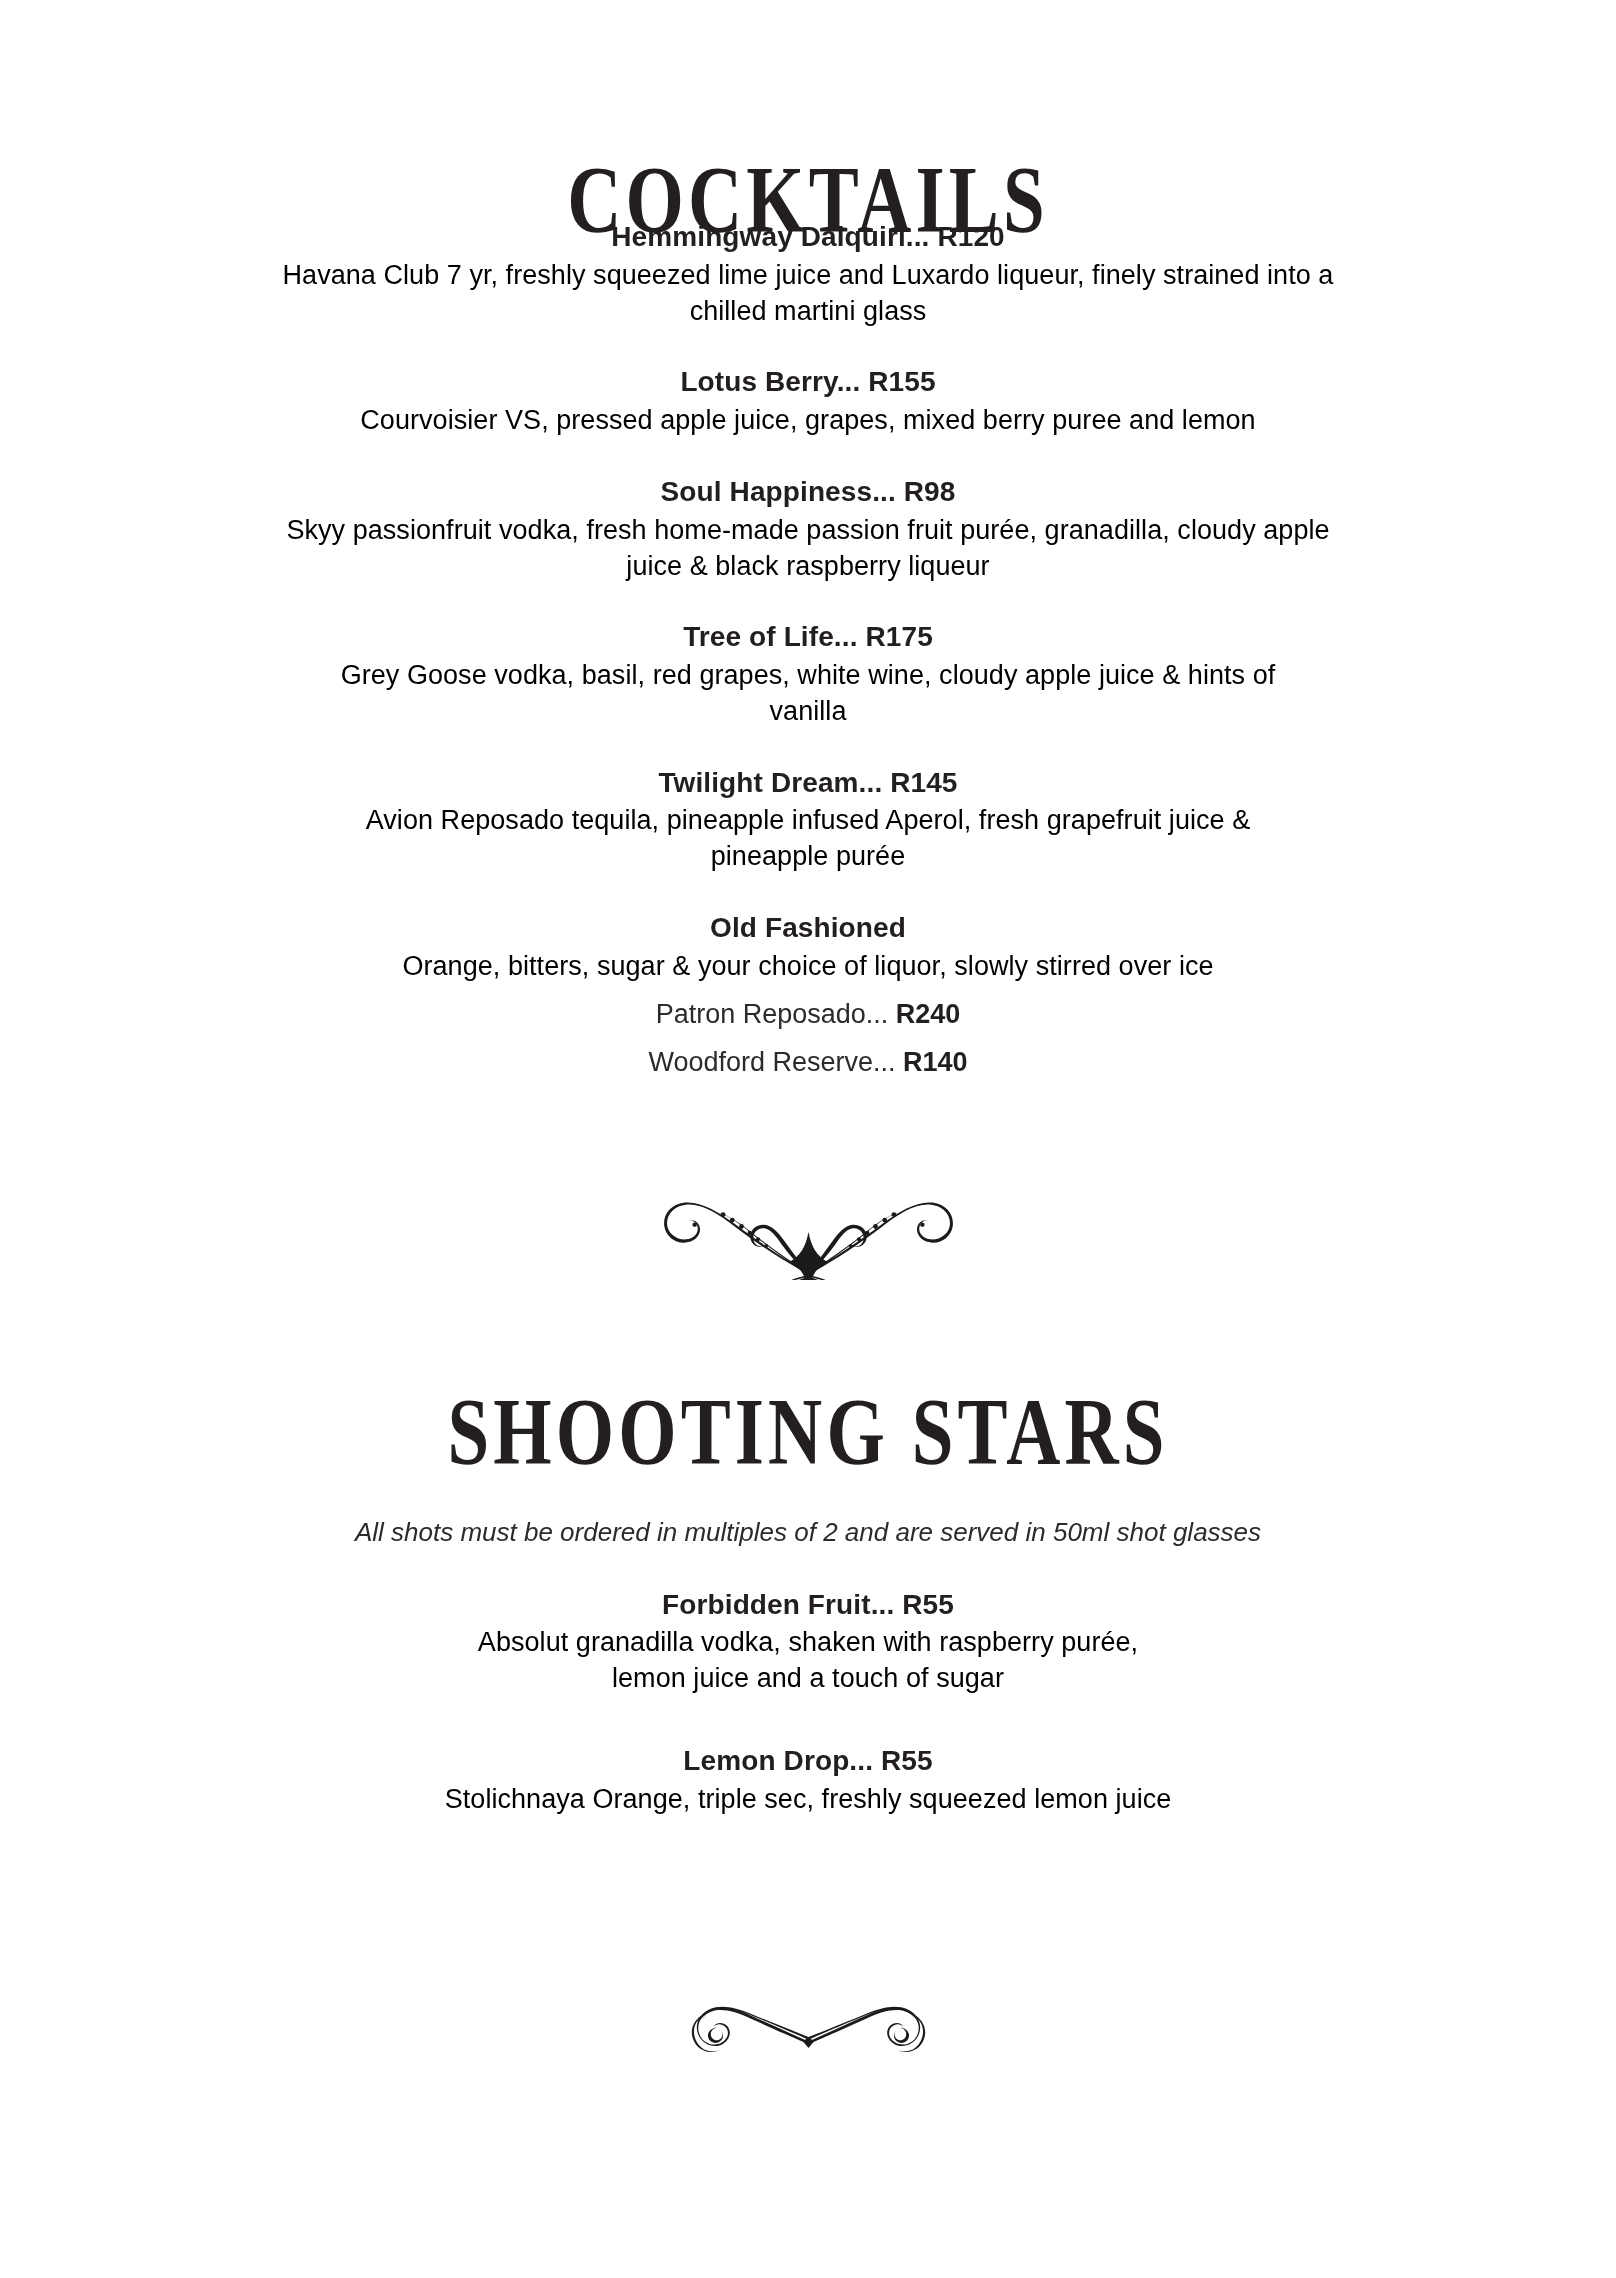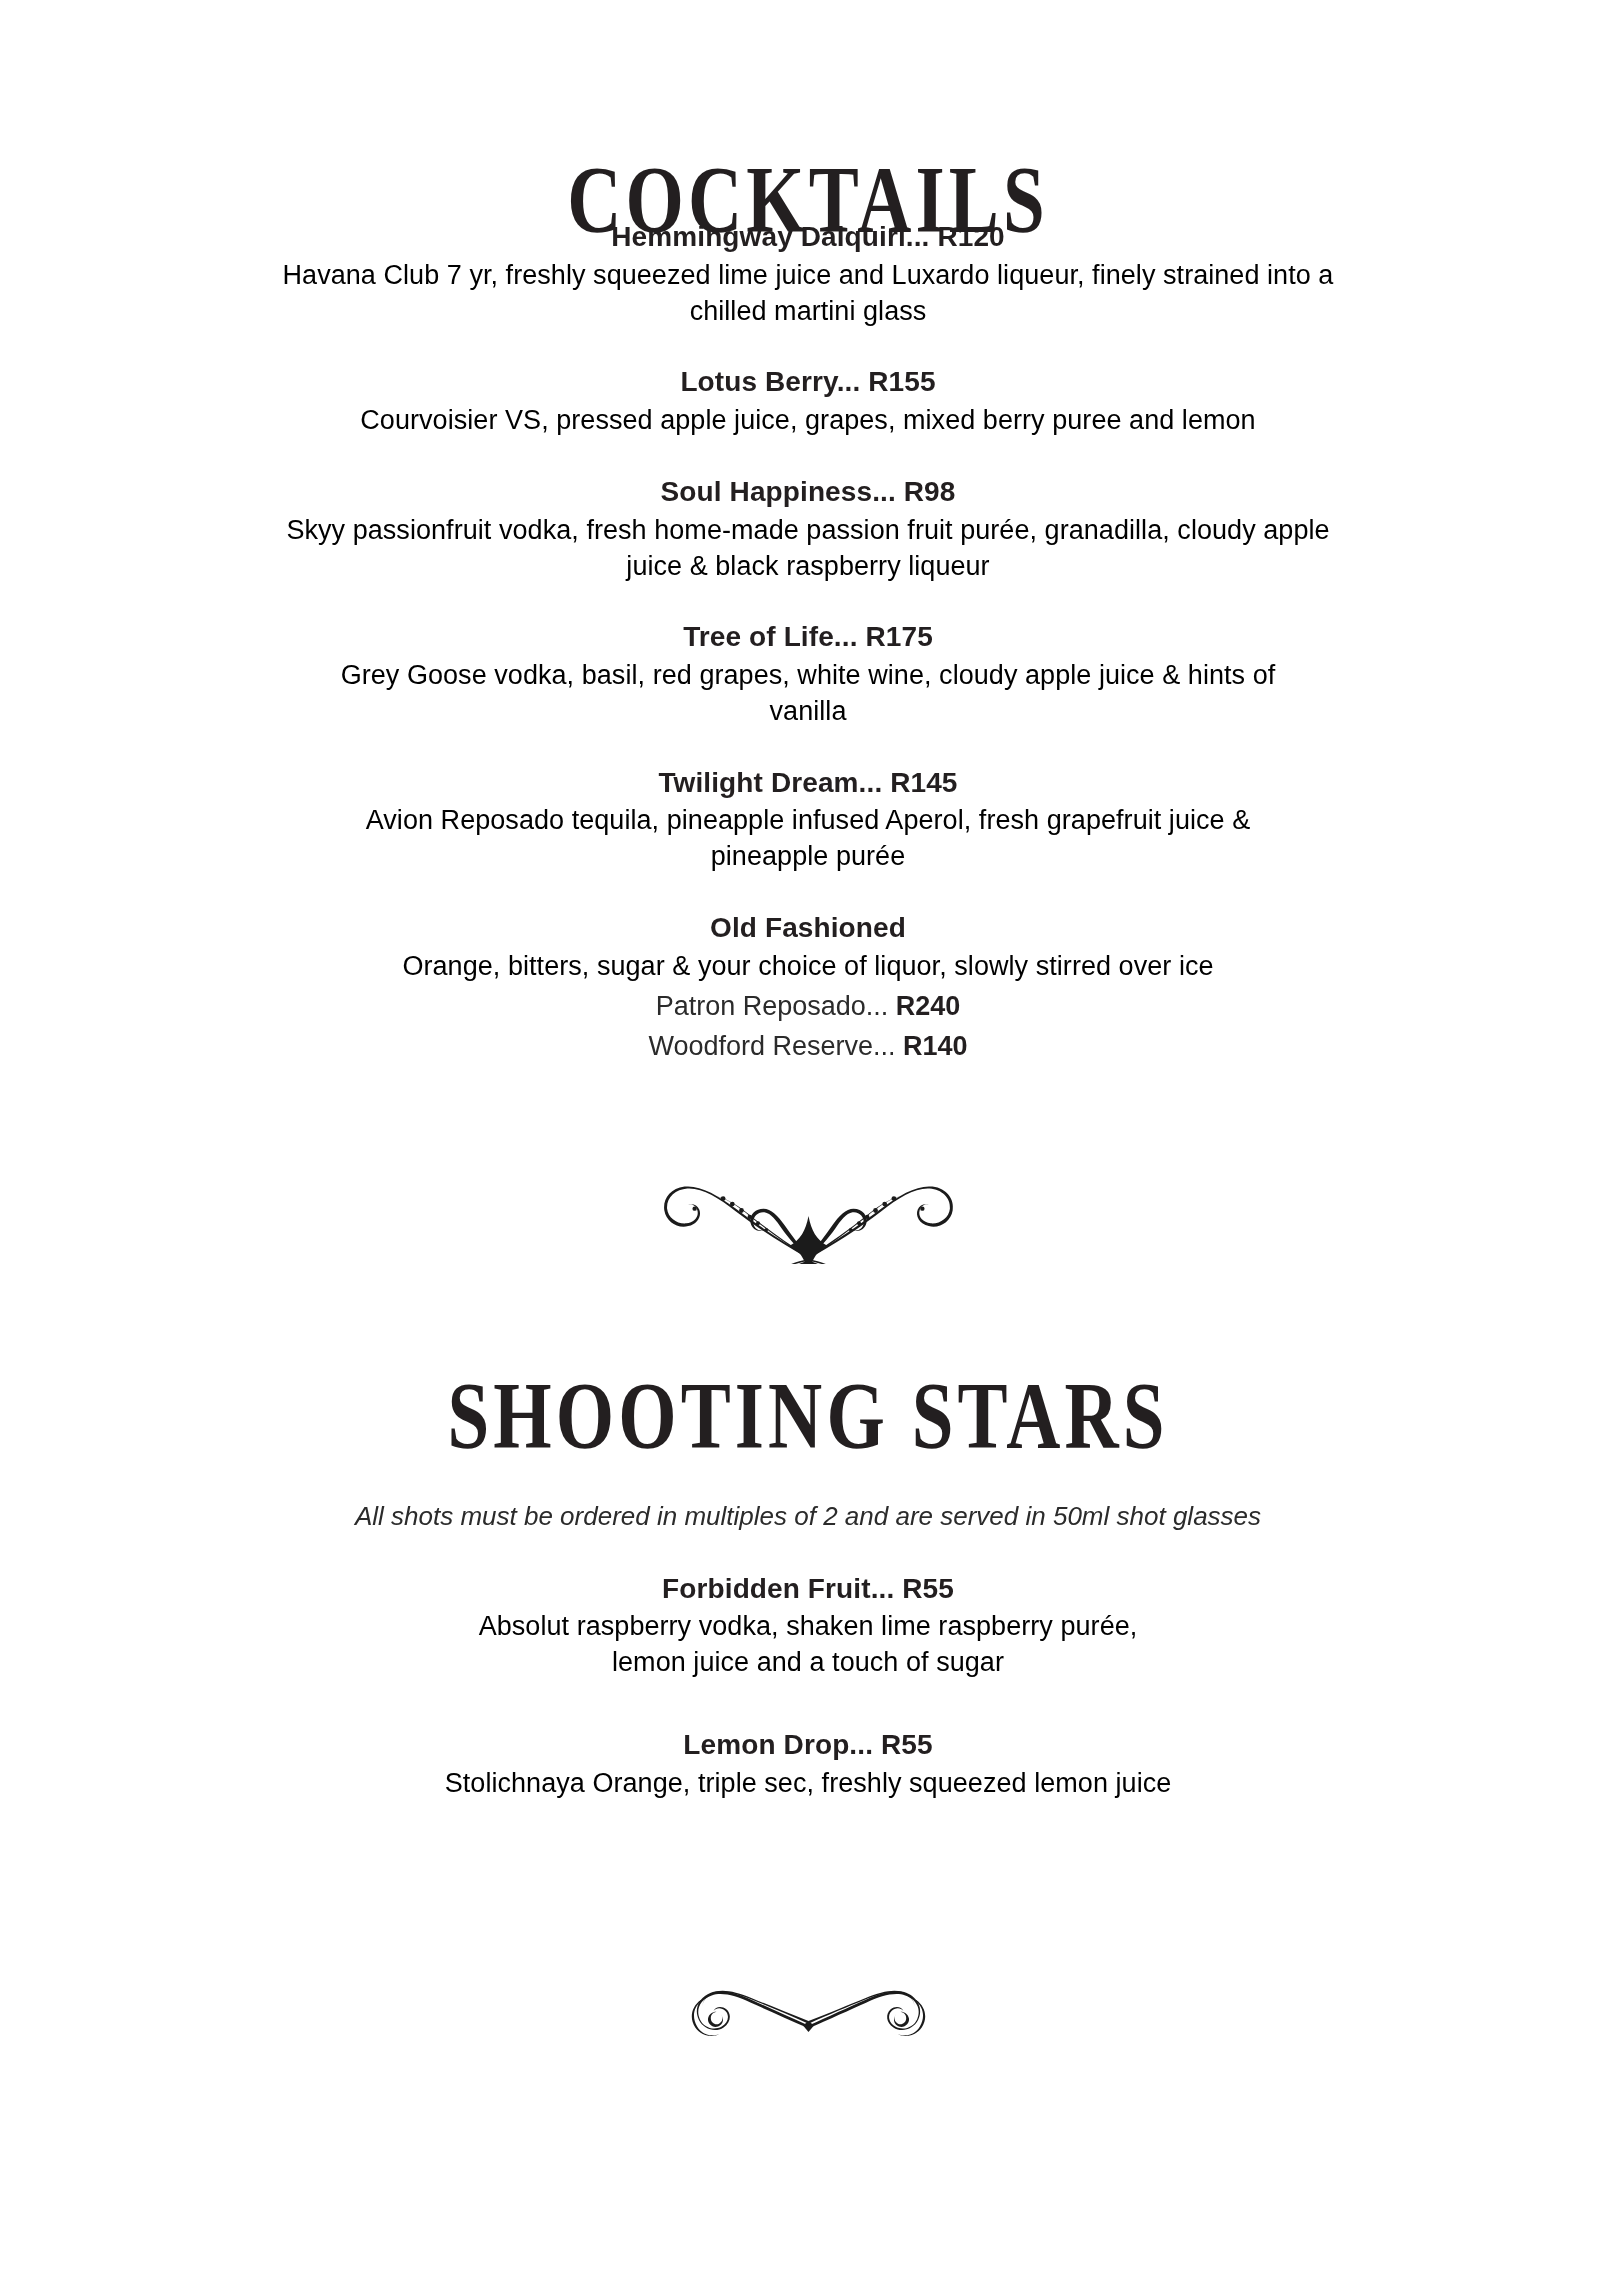--- a/index.html
+++ b/index.html
@@ -76,21 +76,21 @@
     max-width: 1065px;
   }
 
   
   .option-line {
     font-size: 27px;
     font-weight: 300;
     line-height: 1.33;
     color: #2b2b2b;
     text-align: center;
-    margin: 4px;
+    margin: 12px;
   }
   .option-line .price {
     font-weight: 700;
     color: #231f20;
   }
 
   .note {
     text-align: center;
     font-size: 26px;
     font-weight: 400;
@@ -204,21 +204,21 @@
   <div class="gap-before-shooting"></div>
 
   <h1 class="section-title shooting">SHOOTING STARS</h1>
 
   <p class="note" style="margin-top:57px;font-style:italic;">All shots must be ordered in multiples of 2 and are served in 50ml shot glasses</p>
 
   <div class="shots-list">
 
     <div class="item">
       <div class="item-name">Forbidden Fruit... R55</div>
-      <div class="item-desc" style="max-width:735px">Absolut raspberry vodka, shaken lime raspberry purée, lemon juice and a touch of sugar</div>
+      <div class="item-desc" style="max-width:735px">Absolut granadilla vodka, shaken with raspberry purée, lemon juice and a touch of sugar</div>
     </div>
 
     <div class="item">
       <div class="item-name">Lemon Drop... R55</div>
       <div class="item-desc">Stolichnaya Orange, triple sec, freshly squeezed lemon juice</div>
     </div>
 
   </div>
 
   <svg class="ornament orn-bottom" width="257" height="84" viewBox="0 0 280 92" aria-hidden="true">

